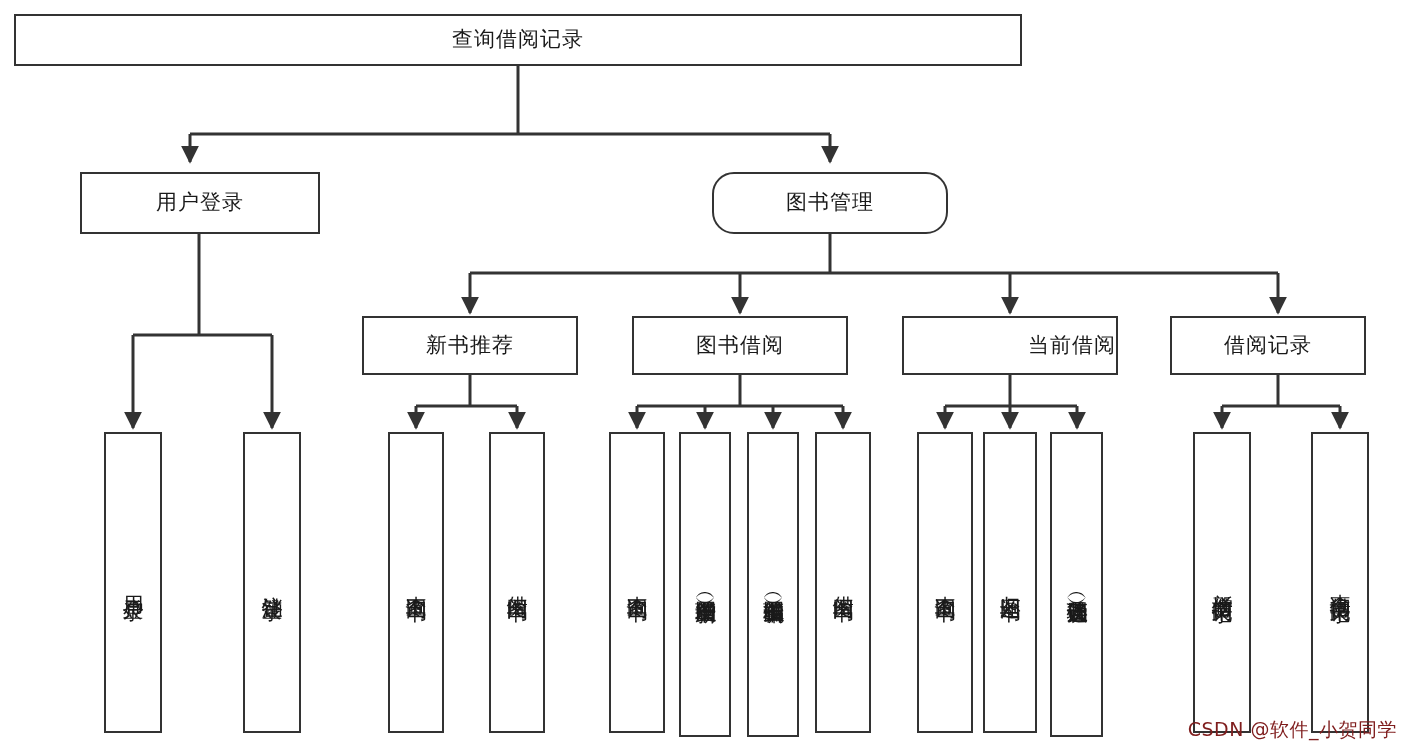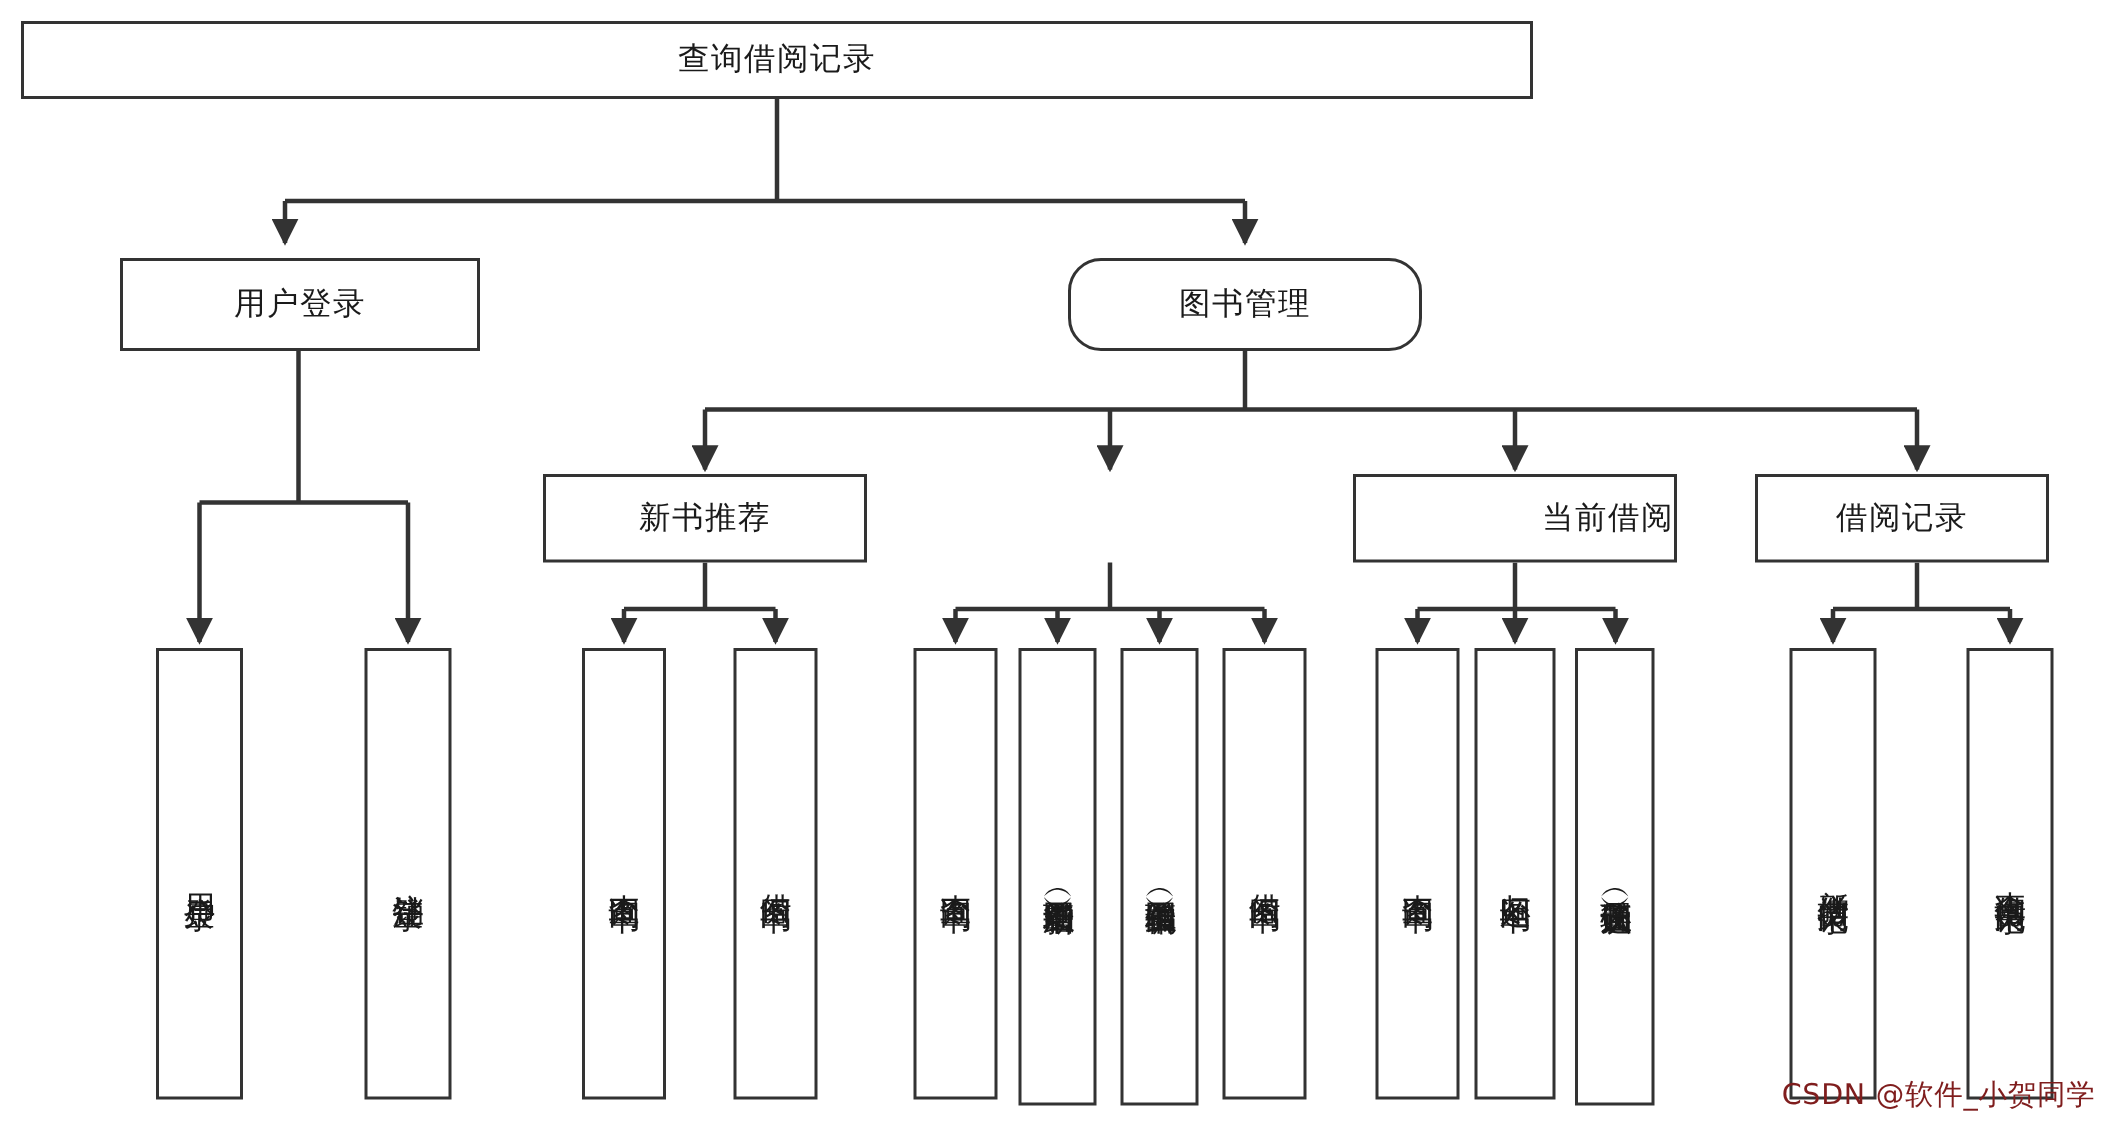--- a/index.html
+++ b/index.html
@@ -132,20 +132,23 @@
   <div class="node horizontal" style="left:80px; top:172px; width:240px; height:62px;">
     <span class="node-label">用户登录</span>
   </div>
   <div class="node horizontal" style="left:712px; top:172px; width:236px; height:62px;border-radius:22px;">
     <span class="node-label">图书管理</span>
   </div>
 
   <div class="node horizontal" style="left:362px; top:316px; width:216px; height:59px;">
     <span class="node-label">新书推荐</span>
   </div>
+  <div class="node horizontal" style="left:632px; top:316px; width:216px; height:59px;">
+    <span class="node-label">图书借阅</span>
+  </div>
   <div class="node horizontal" style="left:902px; top:316px; width:216px; height:59px;justify-content:flex-end;">
     <span class="node-label">当前借阅</span>
   </div>
   <div class="node horizontal" style="left:1170px; top:316px; width:196px; height:59px;">
     <span class="node-label">借阅记录</span>
   </div>
 
   <div class="node vertical" style="left:104px; top:432px; width:58px; height:301px;">
     <span class="node-label">用户登录</span>
   </div>

